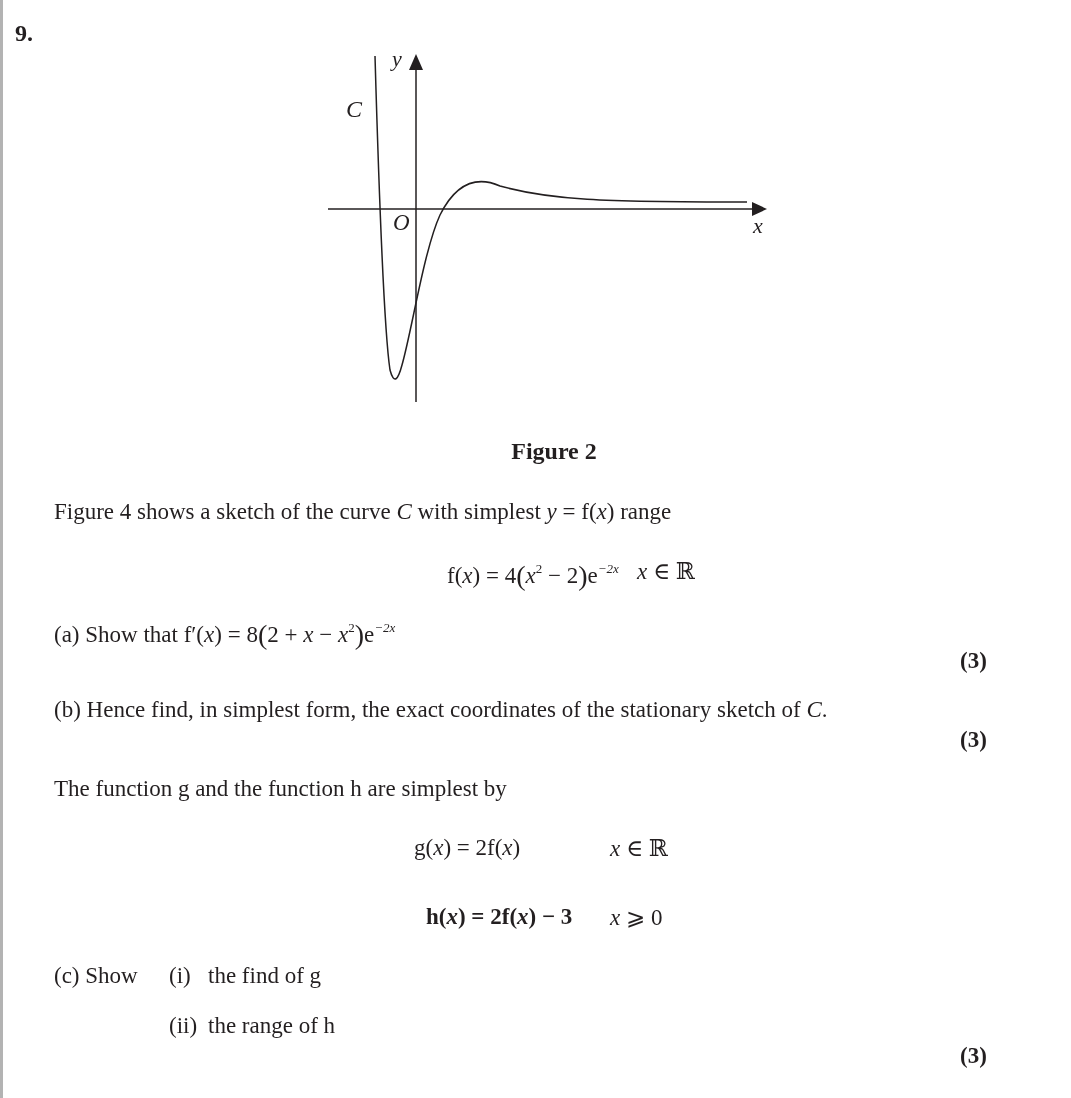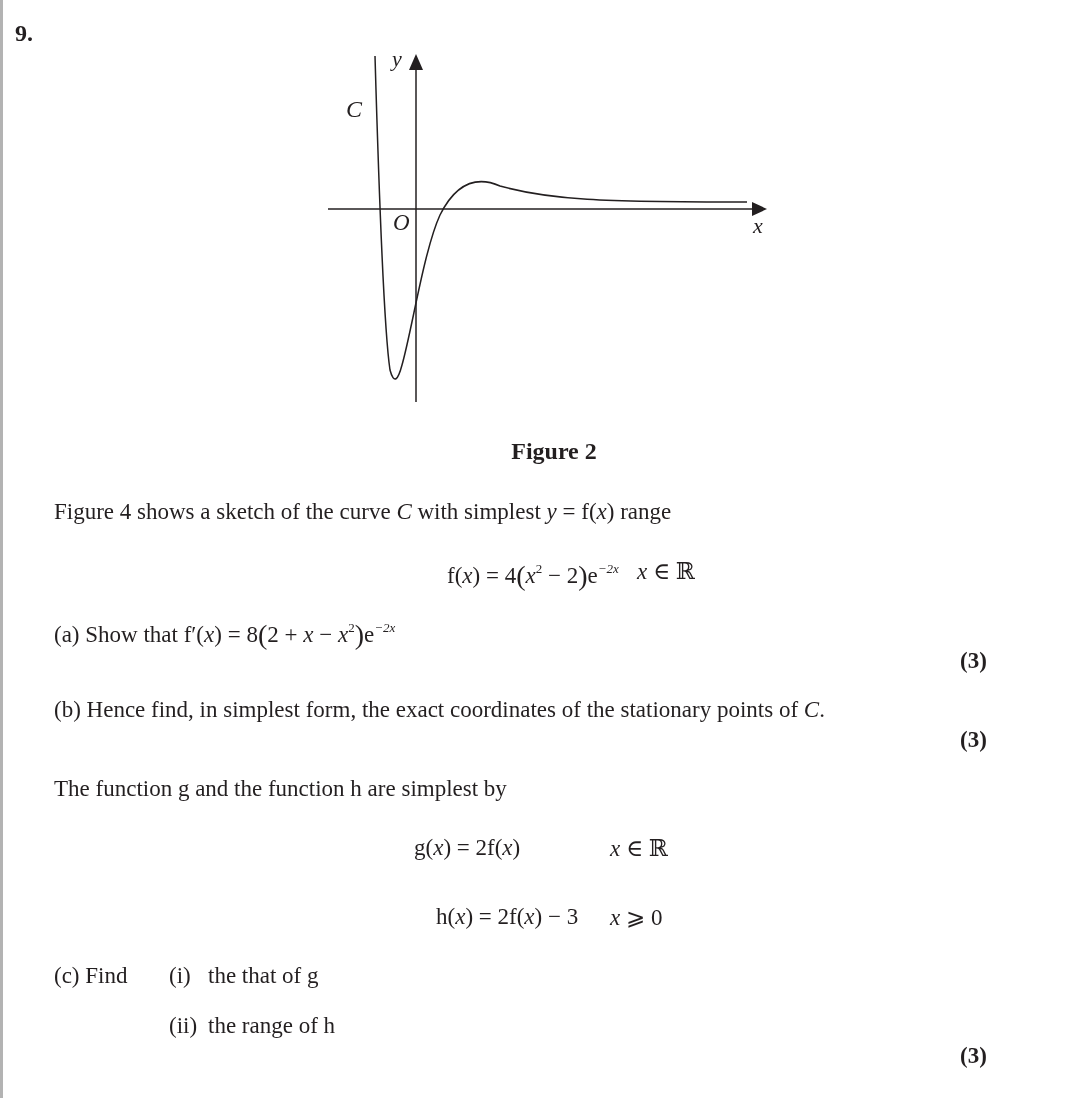--- a/index.html
+++ b/index.html
@@ -53,38 +53,38 @@
 <div class="line" style="left:637px;top:558px;">
   <span class="it">x</span><span> ∈ ℝ</span>
 </div>
 
 <div class="line" style="left:54px;top:617px;text-align:center;">
   <span>(a)</span><span> Show that  f′(</span><span class="it">x</span><span>) = 8</span><span class="big">(</span><span>2 + </span><span class="it">x</span><span> − </span><span class="it">x</span><span class="sup">2</span><span class="big">)</span><span>e</span><span class="sup it">−2x</span>
 </div>
 <div class="marks" style="top:648px;">(3)</div>
 
 <div class="line" style="left:54px;top:697px;">
-  <span>(b)</span><span> Hence find, in simplest form, the exact coordinates of the stationary points of </span><span class="it">C</span><span>.</span>
+  <span>(b)</span><span> Hence find, in simplest form, the exact coordinates of the stationary sketch of </span><span class="it">C</span><span>.</span>
 </div>
 <div class="marks" style="top:727px;">(3)</div>
 
 <div class="line" style="left:54px;top:776px;">The function g and the function h are simplest by</div>
 
 <div class="line" style="left:414px;top:835px;text-align:right;">
   <span>g(</span><span class="it">x</span><span>) = 2f(</span><span class="it">x</span><span>)</span>
 </div>
 <div class="line" style="left:610px;top:835px;">
   <span class="it">x</span><span> ∈ ℝ</span>
 </div>
 
-<div class="line" style="left:436px;top:904px;">
+<div class="line" style="left:426px;top:904px;font-weight:bold;">
   <span>h(</span><span class="it">x</span><span>) = 2f(</span><span class="it">x</span><span>) − 3</span>
 </div>
 <div class="line" style="left:610px;top:904px;">
   <span class="it">x</span><span> ⩾ 0</span>
 </div>
 
-<div class="line" style="left:54px;top:963px;">(c)  Find</div>
+<div class="line" style="left:54px;top:963px;">(c)  Show</div>
 <div class="line" style="left:169px;top:963px;">(i)</div>
-<div class="line" style="left:208px;top:963px;">the that of  g</div>
+<div class="line" style="left:208px;top:963px;">the find of  g</div>
 <div class="line" style="left:169px;top:1013px;">(ii)</div>
 <div class="line" style="left:208px;top:1013px;">the range of  h</div>
 <div class="marks" style="top:1043px;">(3)</div>
 
 </body></html>

